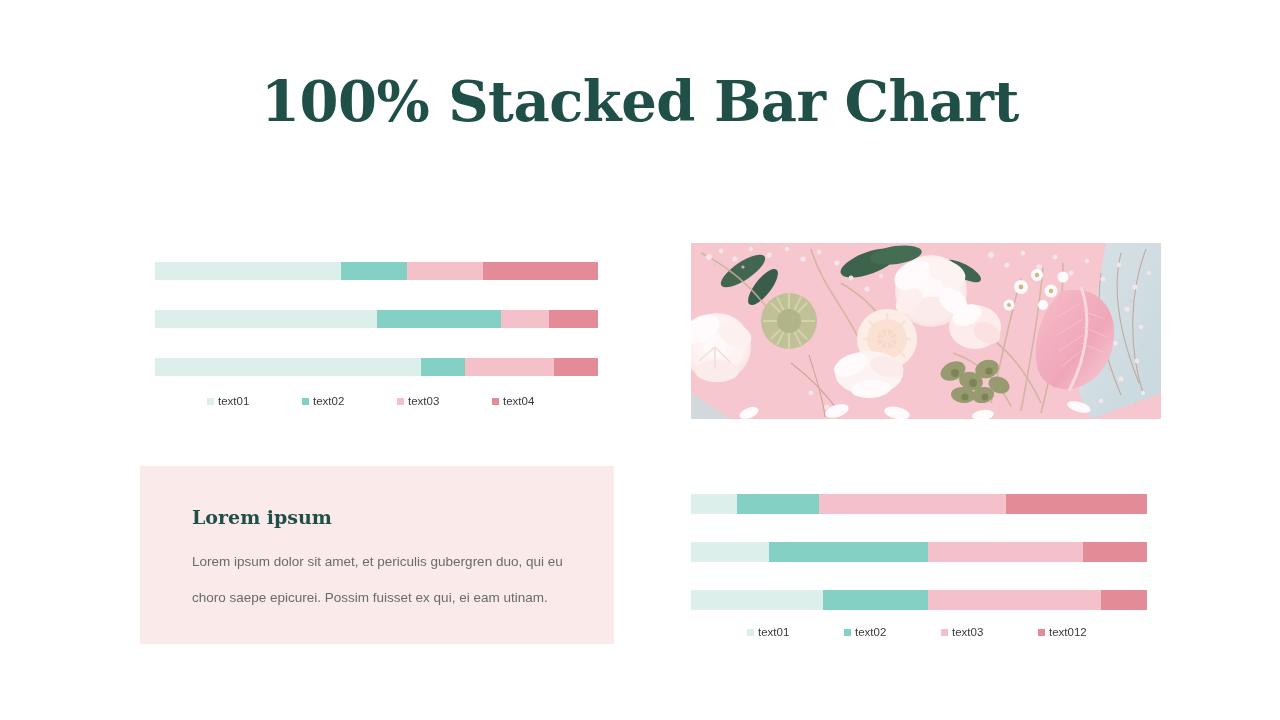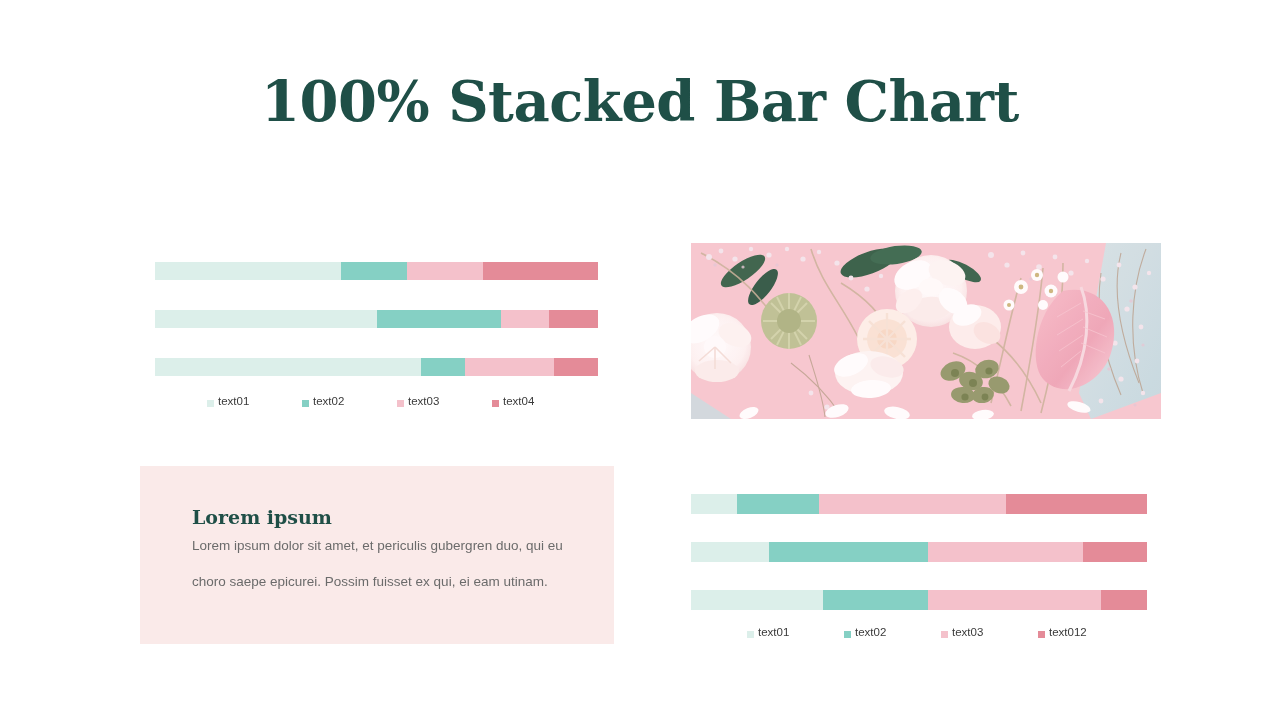--- a/index.html
+++ b/index.html
@@ -57,21 +57,21 @@
   .legend {
     position: absolute;
     display: flex;
     align-items: center;
   }
   .legend-left  { left: 207px; top: 395px; }
   .legend-right { left: 747px; top: 626px; }
 
   .legend-item {
     display: flex;
-    align-items: flex-end;
+    align-items: center;
     white-space: nowrap;
   }
   .legend-left  .legend-item { width: 95px; }
   .legend-right .legend-item { width: 97px; }
 
   .legend-swatch {
     width: 7px;
     height: 7px;
     margin-right: 4px;
     flex: none;
@@ -90,20 +90,21 @@
     width: 474px;
     height: 178px;
     background: #faeae9;
     padding: 40px 38px 0 52px;
   }
   .card-heading {
     font-family: "DejaVu Serif", "Liberation Serif", serif;
     font-weight: 700;
     font-size: 19px;
     color: #1f4f47;
+    margin-bottom: 16px;
   }
   .card-body {
     font-size: 13.5px;
     line-height: 36px;
     color: #6b6b6b;
     font-family: "Liberation Sans", sans-serif;
     max-width: 380px;
   }
 
   

